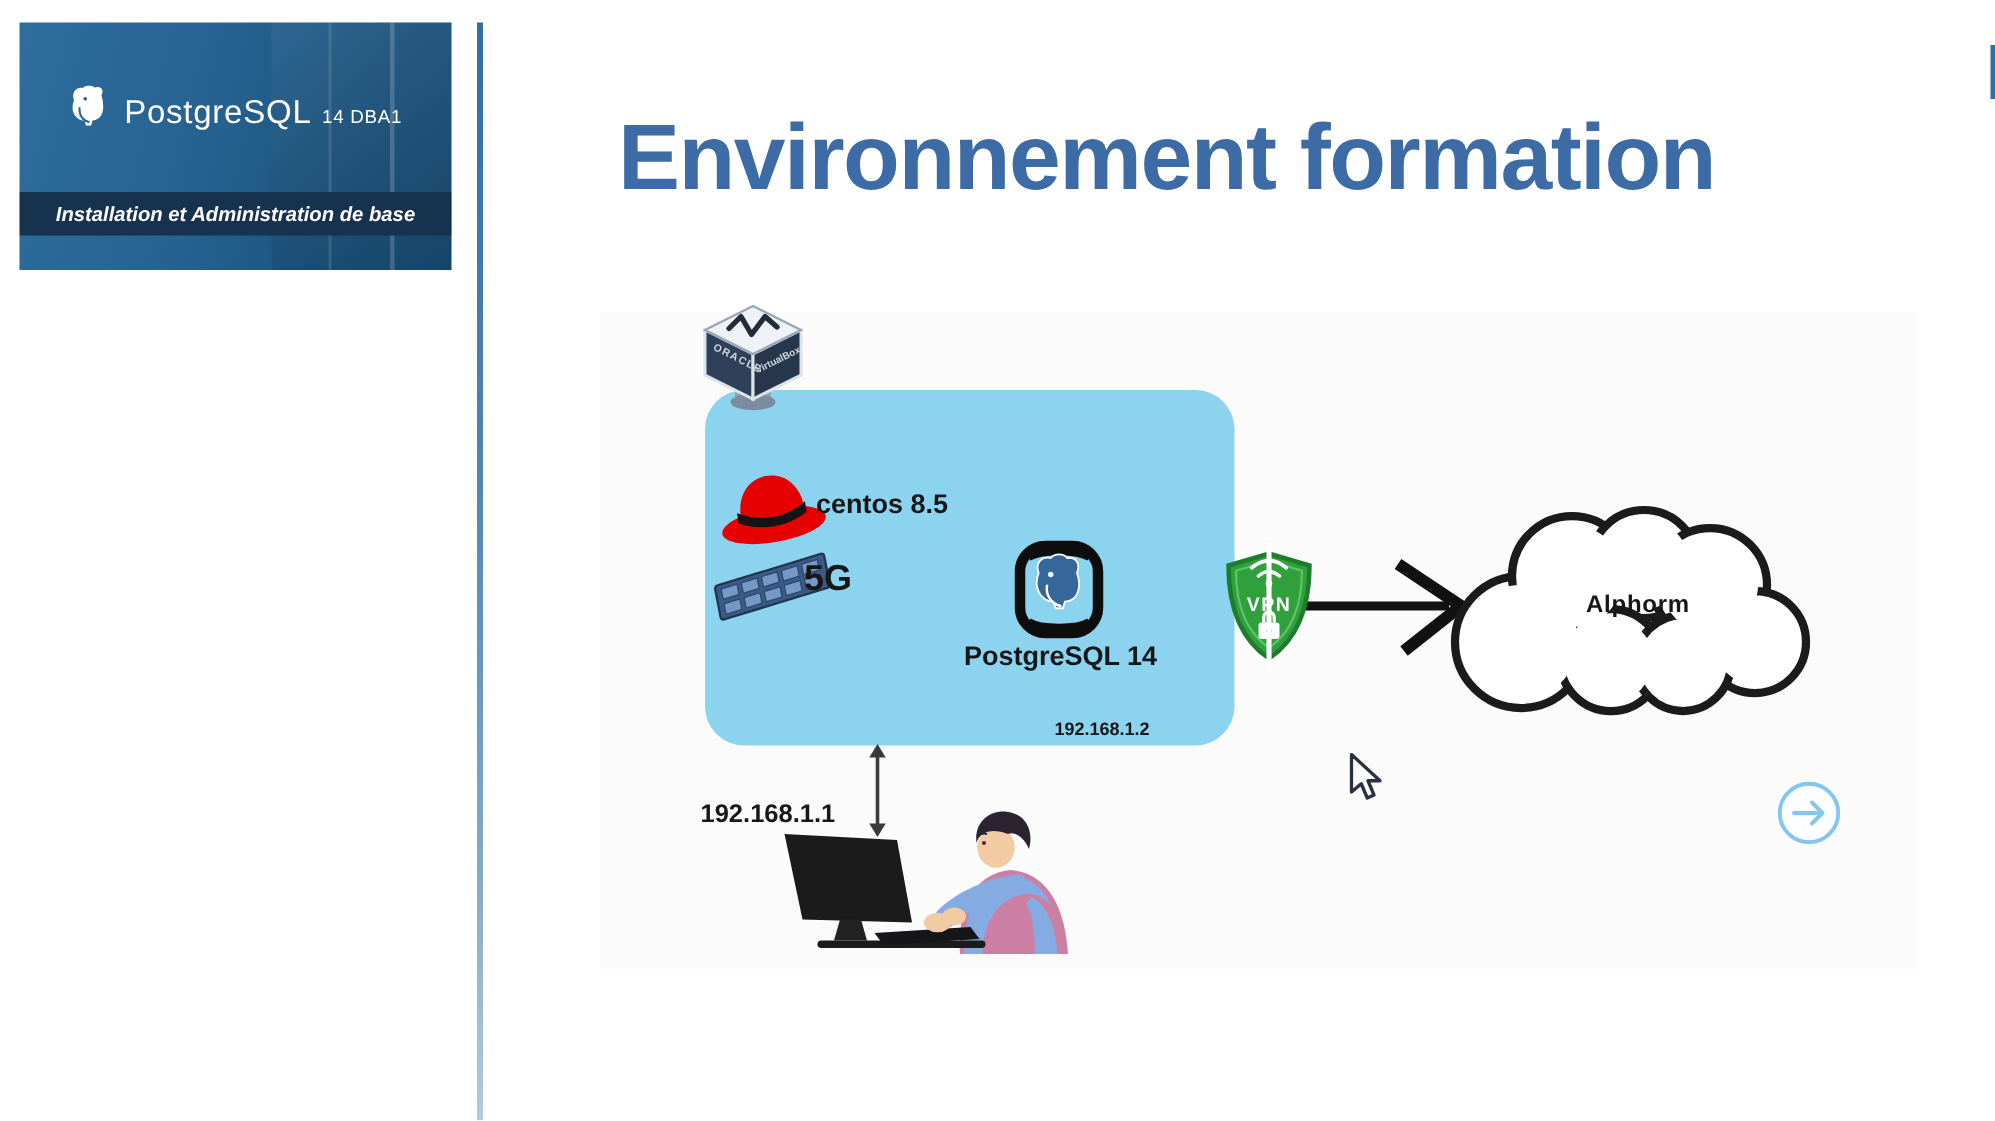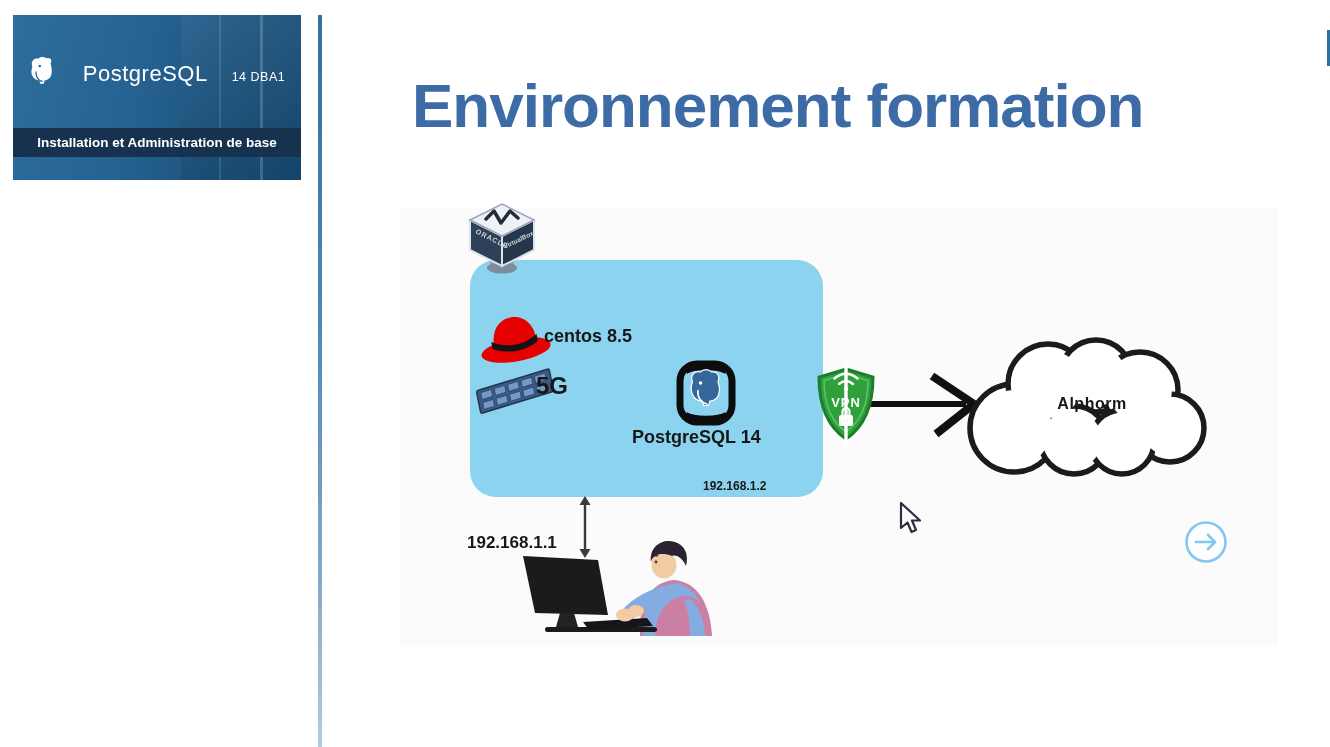--- a/index.html
+++ b/index.html
@@ -8,44 +8,44 @@
   .stage{position:relative;width:1330px;height:747px;background:#fff;overflow:hidden;}
 
   
   .course-card{position:absolute;left:13px;top:15px;width:288px;height:165px;
     background:linear-gradient(105deg,#2e6d9c 0%,#276392 40%,#1d5580 70%,#174a73 100%);
     overflow:hidden;}
   .card-tex1{position:absolute;right:0;top:0;width:120px;height:165px;
     background:linear-gradient(180deg,rgba(255,255,255,.10),rgba(0,0,0,.18));opacity:.5;}
   .card-tex2{position:absolute;right:38px;top:0;width:3px;height:165px;background:rgba(255,255,255,.18);}
   .card-tex3{position:absolute;right:80px;top:0;width:2px;height:165px;background:rgba(255,255,255,.12);}
-  .card-logo-row{position:absolute;left:0;top:42px;width:100%;display:flex;align-items:center;justify-content:center;gap:24px;}
+  .card-logo-row{position:absolute;left:0;top:42px;width:100%;display:flex;align-items:center;justify-content:center;gap:7px;}
   .card-brand{color:#fff;font-size:22px;font-weight:400;letter-spacing:.5px;}
   .card-edition{color:#fff;font-size:12.5px;font-weight:normal;letter-spacing:.5px;margin-top:6px;}
   .card-band{position:absolute;left:0;top:113px;width:100%;height:29px;background:#16324f;
-    display:flex;align-items:center;justify-content:center;}
+    display:flex;align-items:center;justify-content:center;font-style:italic;}
   .card-band span{color:#fff;font-size:13.5px;font-weight:bold;}
 
   
   .divider{position:absolute;left:318px;top:15px;width:4px;height:732px;
     background:linear-gradient(180deg,#336f9f 0%,#4d85b3 40%,#86abc9 78%,#b3cadd 100%);}
   .edge-mark{position:absolute;left:1327px;top:30px;width:3px;height:36px;background:#2a72a4;}
 
   
   .page-title{position:absolute;left:412px;top:70px;margin:0;width:830px;
     font-size:62px;font-weight:bold;letter-spacing:-1px;color:#3d6ba6;}
 
   
   .canvas{position:absolute;left:400px;top:208px;width:878px;height:438px;background:#fbfbfb;}
   .abs{position:absolute;}
   .vm-box{position:absolute;left:470px;top:260px;width:353px;height:237px;background:#8cd3ef;border-radius:26px;}
   .lbl{position:absolute;color:#171717;font-weight:bold;white-space:nowrap;}
   .lbl-os{left:544px;top:326px;font-size:18px;text-align:right;}
   .lbl-ram{left:536px;top:372px;font-size:24px;}
-  .lbl-db{left:632px;top:427px;width:150px;text-align:left;font-size:18px;}
+  .lbl-db{left:632px;top:427px;width:150px;text-align:center;font-size:18px;}
   .lbl-ip2{left:703px;top:479px;font-size:12px;}
   .lbl-ip1{left:467px;top:533px;font-size:17px;text-align:right;}
   .lbl-internet{left:1038px;top:395px;width:108px;text-align:center;font-size:16px;letter-spacing:.5px;}
 
   
   .next-btn{position:absolute;left:1184px;top:520px;width:44px;height:44px;border-radius:50%;
     background:#fdfeff;cursor:pointer;}
 
   
   .footer{position:absolute;left:20px;top:668px;width:272px;text-align:center;color:#d6dade;}

